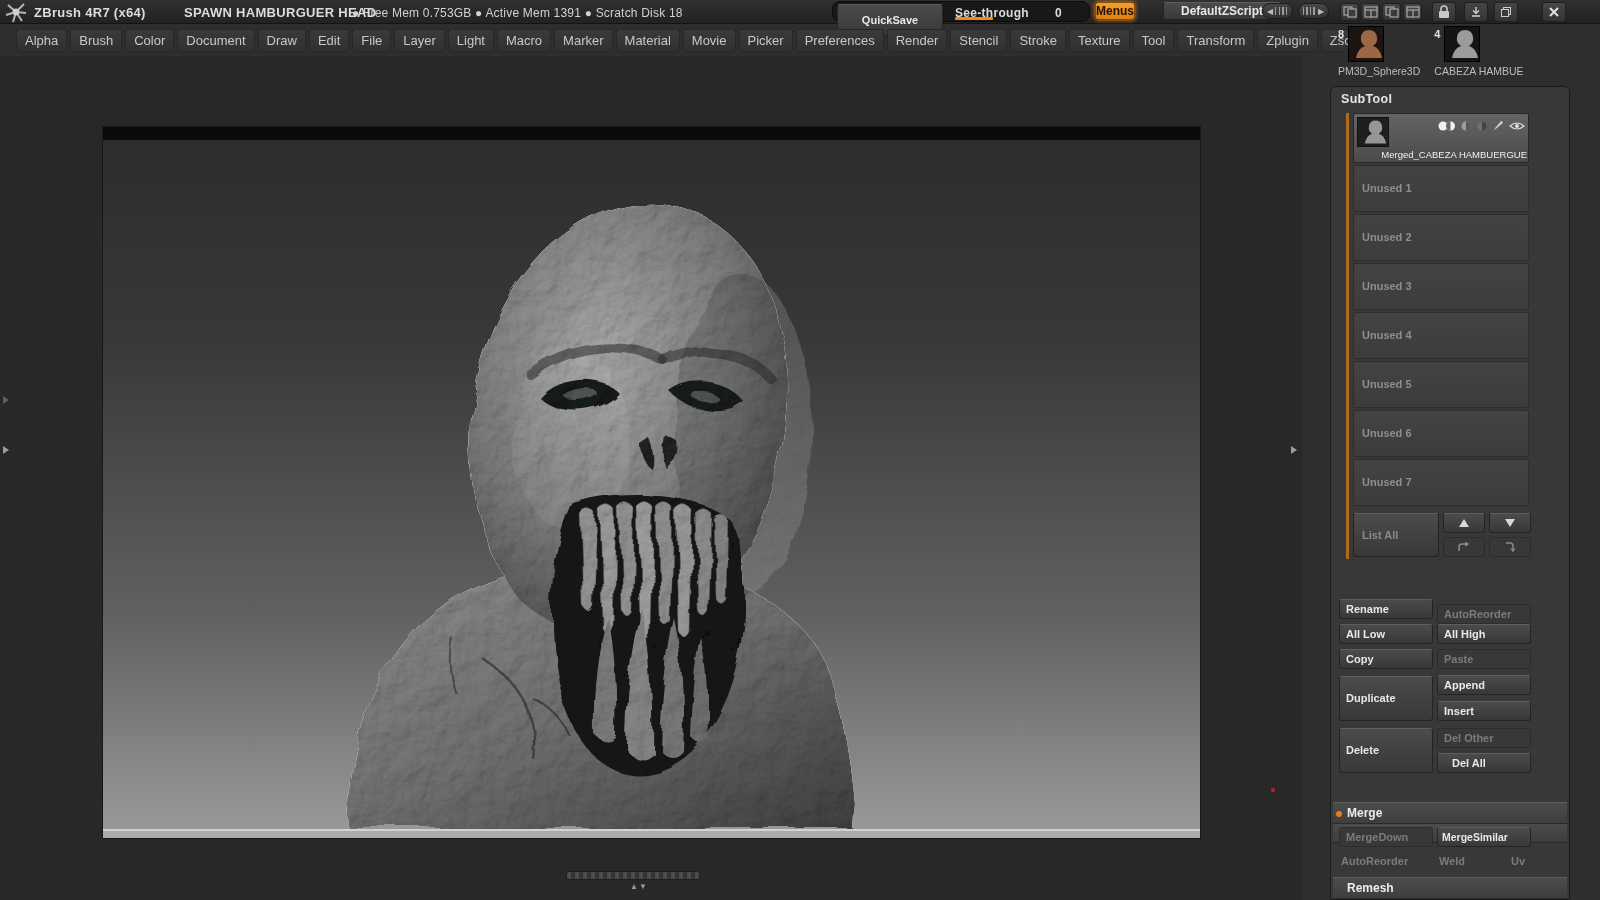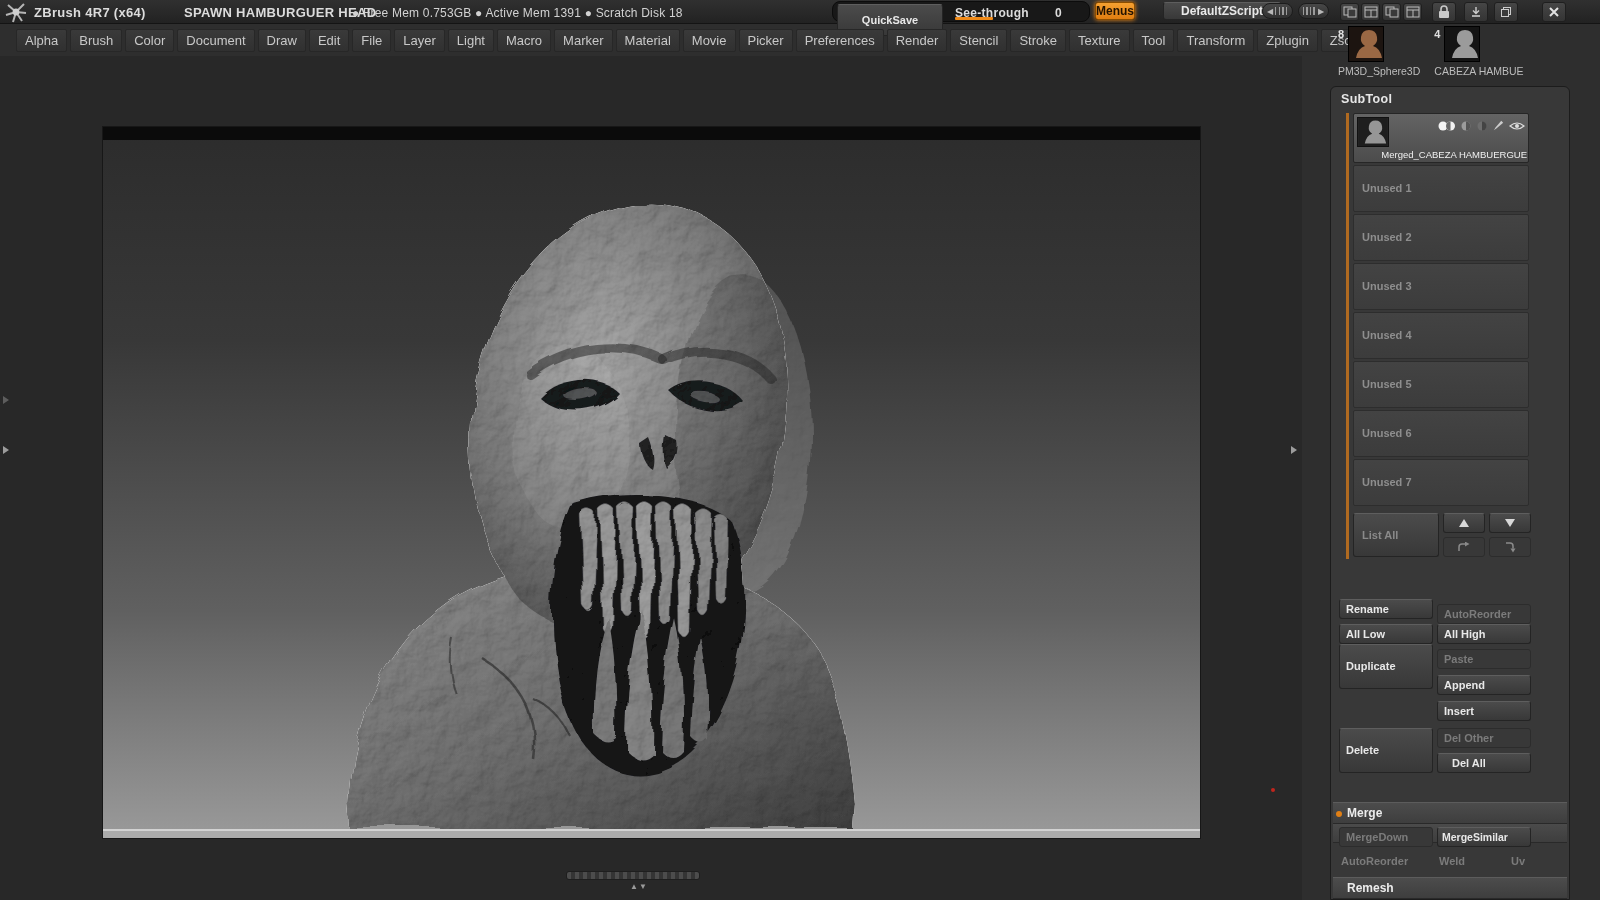--- a/index.html
+++ b/index.html
@@ -397,21 +397,21 @@
 
     <div class="btn abs" style="left:8px;top:512px;width:94px;height:20px;padding-left:6px;">Rename</div>
     <div class="btn abs disabled" style="left:106px;top:485px;width:94px;height:20px;padding-left:6px;margin-top:32px;">AutoReorder</div>
 
     <div class="btn abs" style="left:8px;top:537px;width:94px;height:20px;padding-left:6px;">All Low</div>
     <div class="btn abs" style="left:106px;top:537px;width:94px;height:20px;padding-left:6px;">All High</div>
 
     <div class="btn abs" style="left:8px;top:562px;width:94px;height:20px;padding-left:6px;">Copy</div>
     <div class="btn abs disabled" style="left:106px;top:562px;width:94px;height:20px;padding-left:6px;">Paste</div>
 
-    <div class="btn abs" style="left:8px;top:557px;width:94px;height:45px;padding-left:6px;">Duplicate</div>
+    <div class="btn abs" style="left:8px;top:589px;width:94px;height:45px;padding-left:6px;">Duplicate</div>
     <div class="btn abs" style="left:106px;top:588px;width:94px;height:20px;padding-left:6px;">Append</div>
     <div class="btn abs" style="left:106px;top:614px;width:94px;height:20px;padding-left:6px;">Insert</div>
 
     <div class="btn abs" style="left:8px;top:641px;width:94px;height:45px;padding-left:6px;">Delete</div>
     <div class="btn abs disabled" style="left:106px;top:641px;width:94px;height:20px;padding-left:6px;">Del Other</div>
     <div class="btn abs" style="left:106px;top:666px;width:94px;height:20px;padding-left:14px;">Del All</div>
 
     <div class="abs hdr" style="top:690px;margin-top:44px;">Split</div>
     <div class="abs hdr" style="top:715px;">
       <span class="dot"></span>

